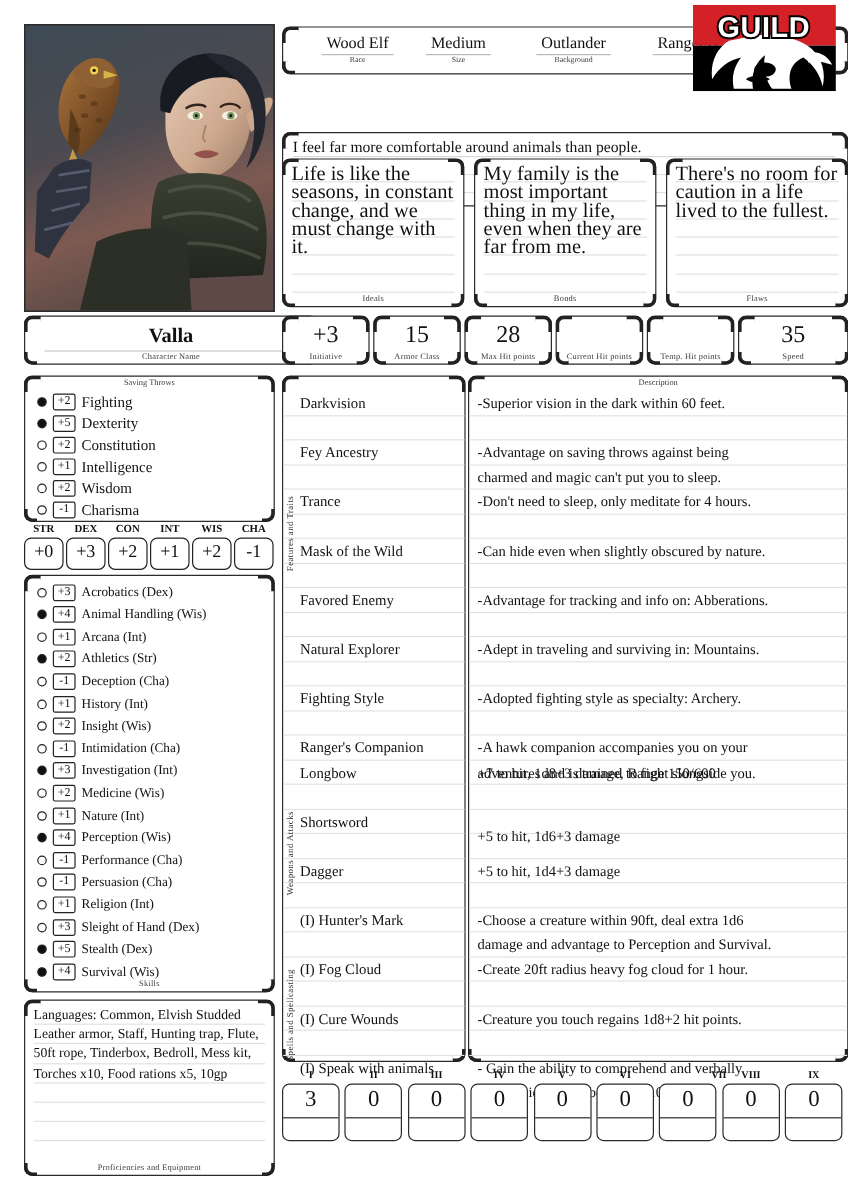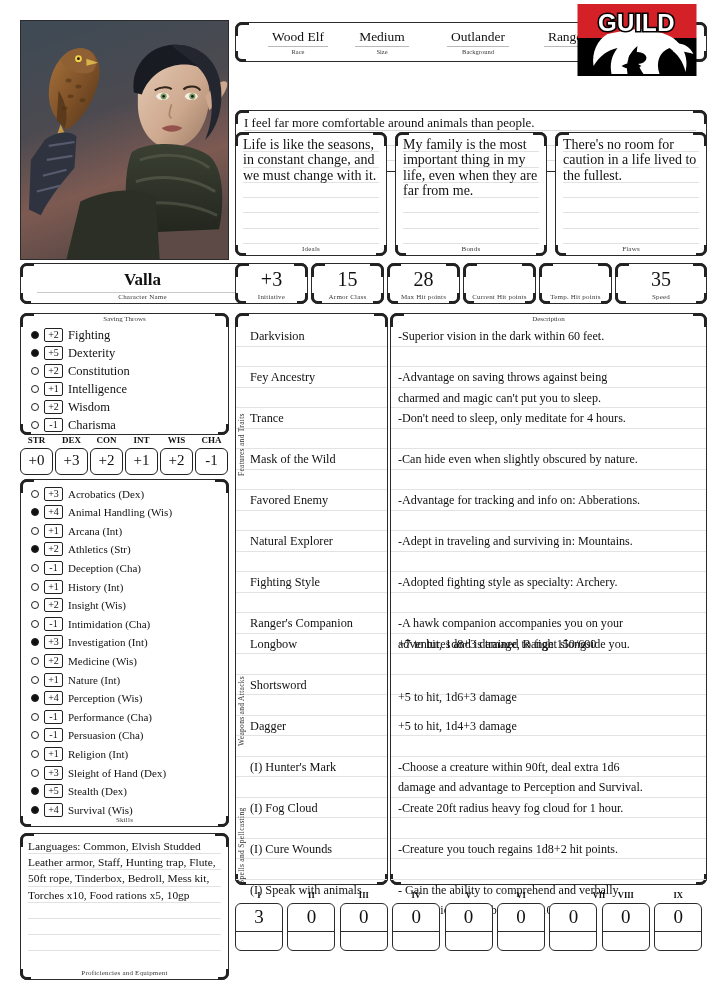--- a/index.html
+++ b/index.html
@@ -110,21 +110,21 @@
     border-bottom: 1px solid #d8d8d8;
     line-height: 15px;
   }
   .rule { position: absolute; left: 8px; right: 10px; border-bottom: 1px solid #e0e0e0; }
 
   
   .ibf { top: 132px; height: 124px; width: 152px; }
   .ibf .txt {
     position: absolute;
     left: 7px; right: 7px; top: 4px;
-    font-size: 14px; line-height: 15.3px; color: #111;
+    font-size: 17px; line-height: 15.3px; color: #111;
   }
   .ibf .lines { position: absolute; left: 7px; right: 7px; top: 4px; bottom: 12px; }
   .ibf .lines div { height: 15.3px; border-bottom: 1px solid #e2e2e2; }
 
   
   #namebox { left: 20px; top: 263px; width: 245px; height: 41px; }
   #namebox .nm {
     position: absolute; left: 0; right: 0; top: 6px;
     text-align: center; font-size: 17px; font-weight: bold; color: #111;
     border-bottom: 1px solid #c9c9c9; margin: 0 16px; padding-bottom: 2px;

